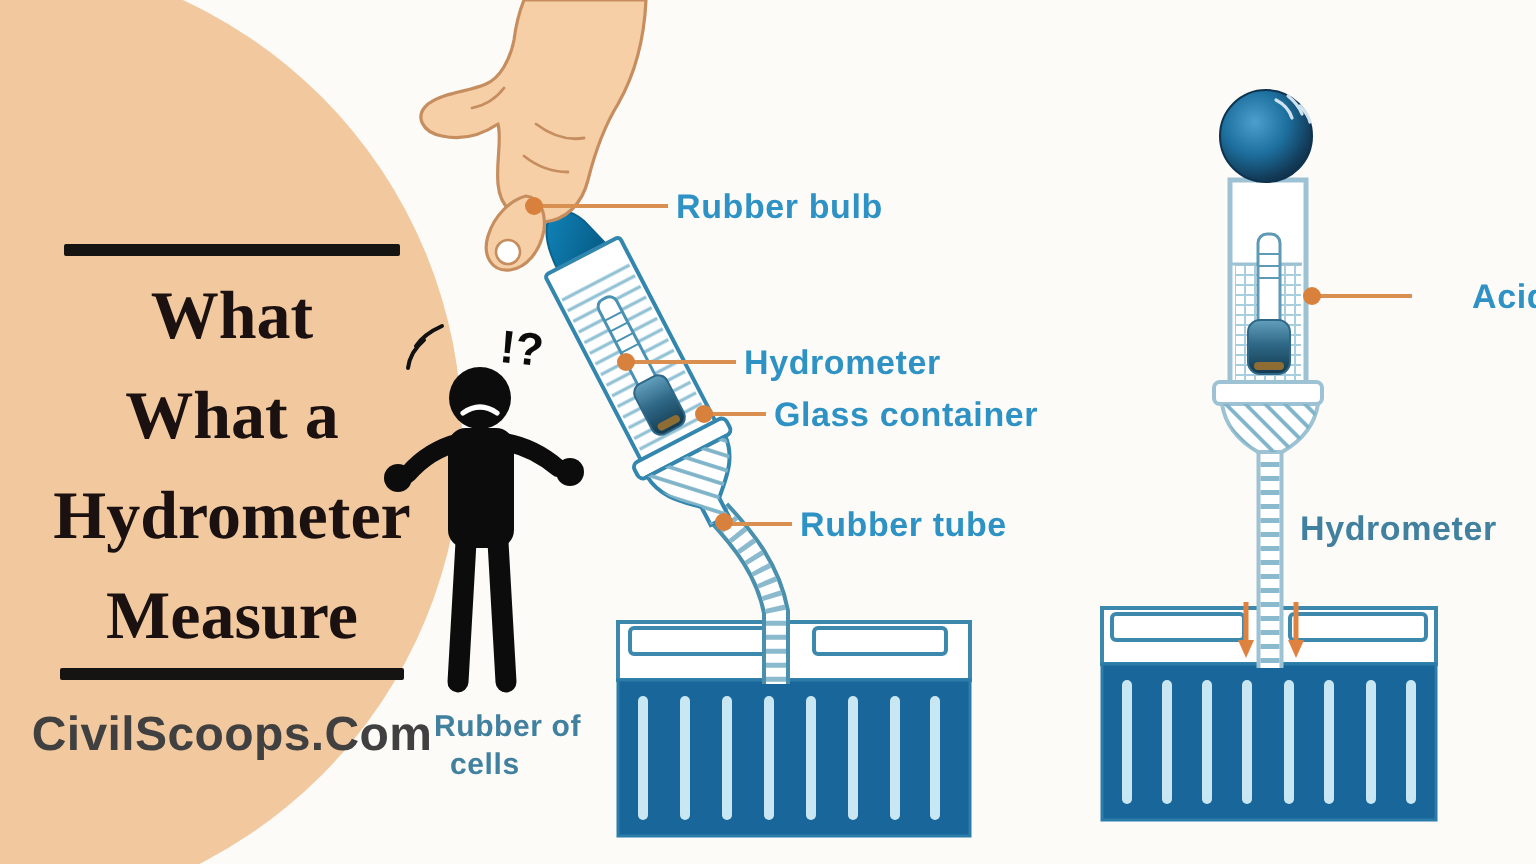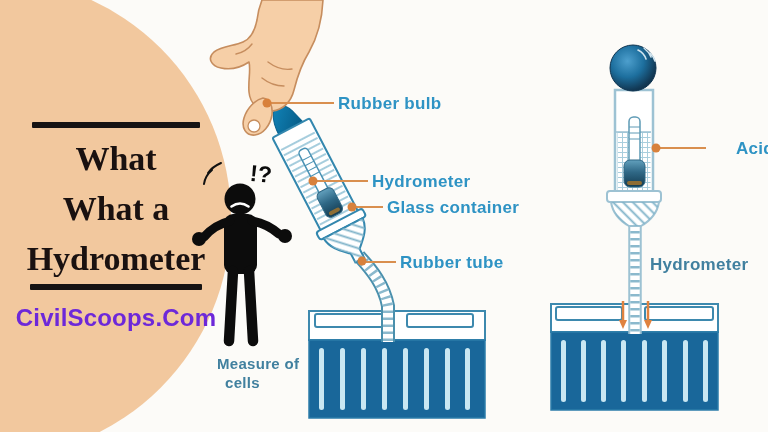--- a/index.html
+++ b/index.html
@@ -16,21 +16,21 @@
     color:#1a1110;z-index:4;
   }
   .bar{height:6px;background:#161313;margin:0 auto;border-radius:1px;}
   .bar.top{width:168px;margin-bottom:6px;}
   .bar.bottom{width:172px;margin-top:0px;}
   .title-line{
     font-family:"Liberation Serif",serif;font-weight:bold;
     font-size:34px;line-height:50px;white-space:nowrap;
   }
   .site{
-    font-weight:bold;font-size:24px;margin-top:14px;color:#6d28d9;
+    font-weight:bold;font-size:24px;margin-top:14px;color:#404040;
     letter-spacing:0.2px;
   }
   svg.art{position:absolute;left:0;top:0;z-index:5;}
   .lbl{
     position:absolute;z-index:8;font-weight:bold;font-size:17px;line-height:1;
     color:#2e93c4;letter-spacing:0.3px;white-space:nowrap;
   }
   .lbl.steel{color:#41809f;}
   .lbl .l2{margin-top:4px;}
   #lbl-battery{font-size:15px;}
@@ -46,20 +46,21 @@
 
 <div class="stage">
 
   <div class="blob"></div>
 
   <div class="titleblock">
     <div class="bar top"></div>
     <div class="title-line">What</div>
     <div class="title-line">What a</div>
     <div class="title-line">Hydrometer</div>
+    <div class="title-line">Measure</div>
     <div class="bar bottom"></div>
     <div class="site">CivilScoops.Com</div>
   </div>
 
   <svg class="art" width="768" height="432" viewBox="0 0 768 432">
     <defs>
       <radialGradient id="sphereGrad" cx="38%" cy="35%" r="78%">
         <stop offset="0%" stop-color="#4d9fcd"></stop>
         <stop offset="45%" stop-color="#1d6f9e"></stop>
         <stop offset="80%" stop-color="#123a57"></stop>
@@ -209,21 +210,21 @@
       <circle cx="362" cy="261" r="4.5"></circle>
       <circle cx="656" cy="148" r="4.5"></circle>
     </g>
   </svg>
 
   <div class="lbl" id="lbl-rubber-bulb" style="left:338px;top:95px">Rubber bulb</div>
   <div class="lbl" id="lbl-hydrometer" style="left:372px;top:173px">Hydrometer</div>
   <div class="lbl" id="lbl-glass" style="left:387px;top:199px">Glass container</div>
   <div class="lbl" id="lbl-rubber-tube" style="left:400px;top:254px">Rubber tube</div>
   <div class="lbl steel" id="lbl-battery" style="left:217px;top:356px">
-    <div>Measure of</div>
+    <div>Rubber of</div>
     <div class="l2">cells</div>
   </div>
   <div class="lbl" id="lbl-acid" style="left:736px;top:140px">Acid</div>
   <div class="lbl steel" id="lbl-atm" style="left:650px;top:254px">
     <div>Hydrometer</div>
   </div>
 
   <div class="exclaim">!?</div>
 
 </div>

